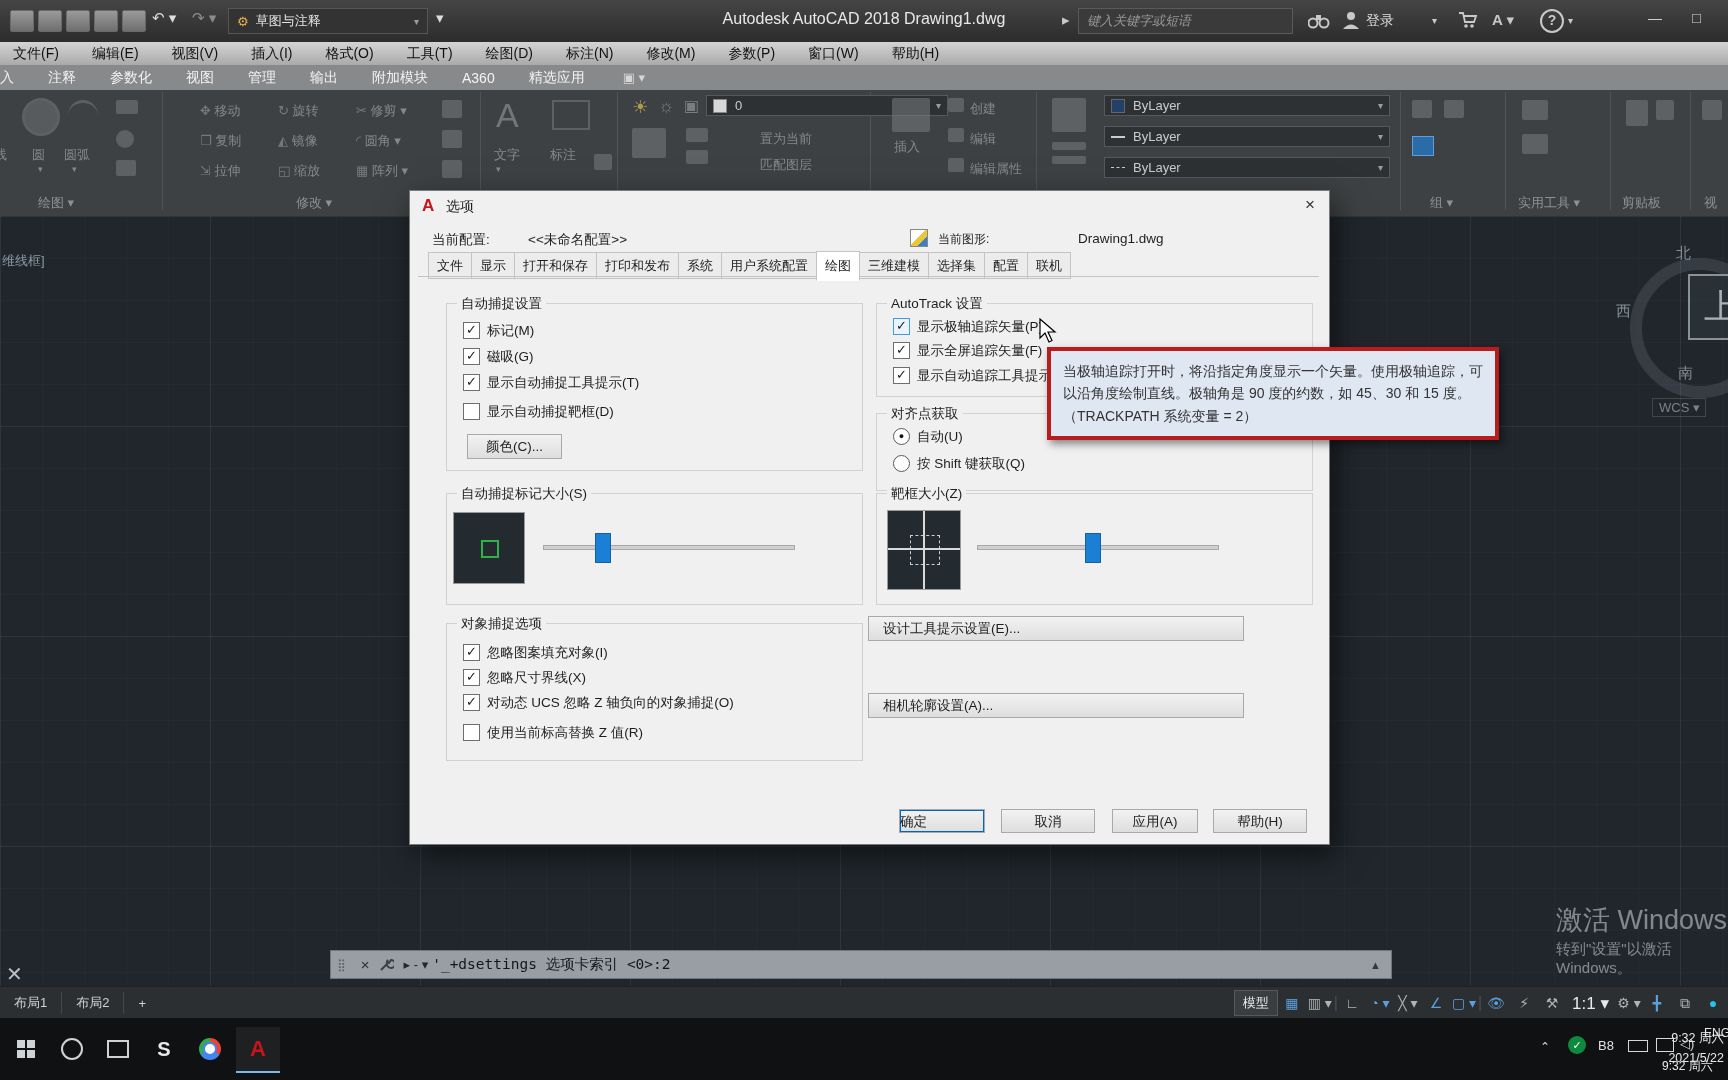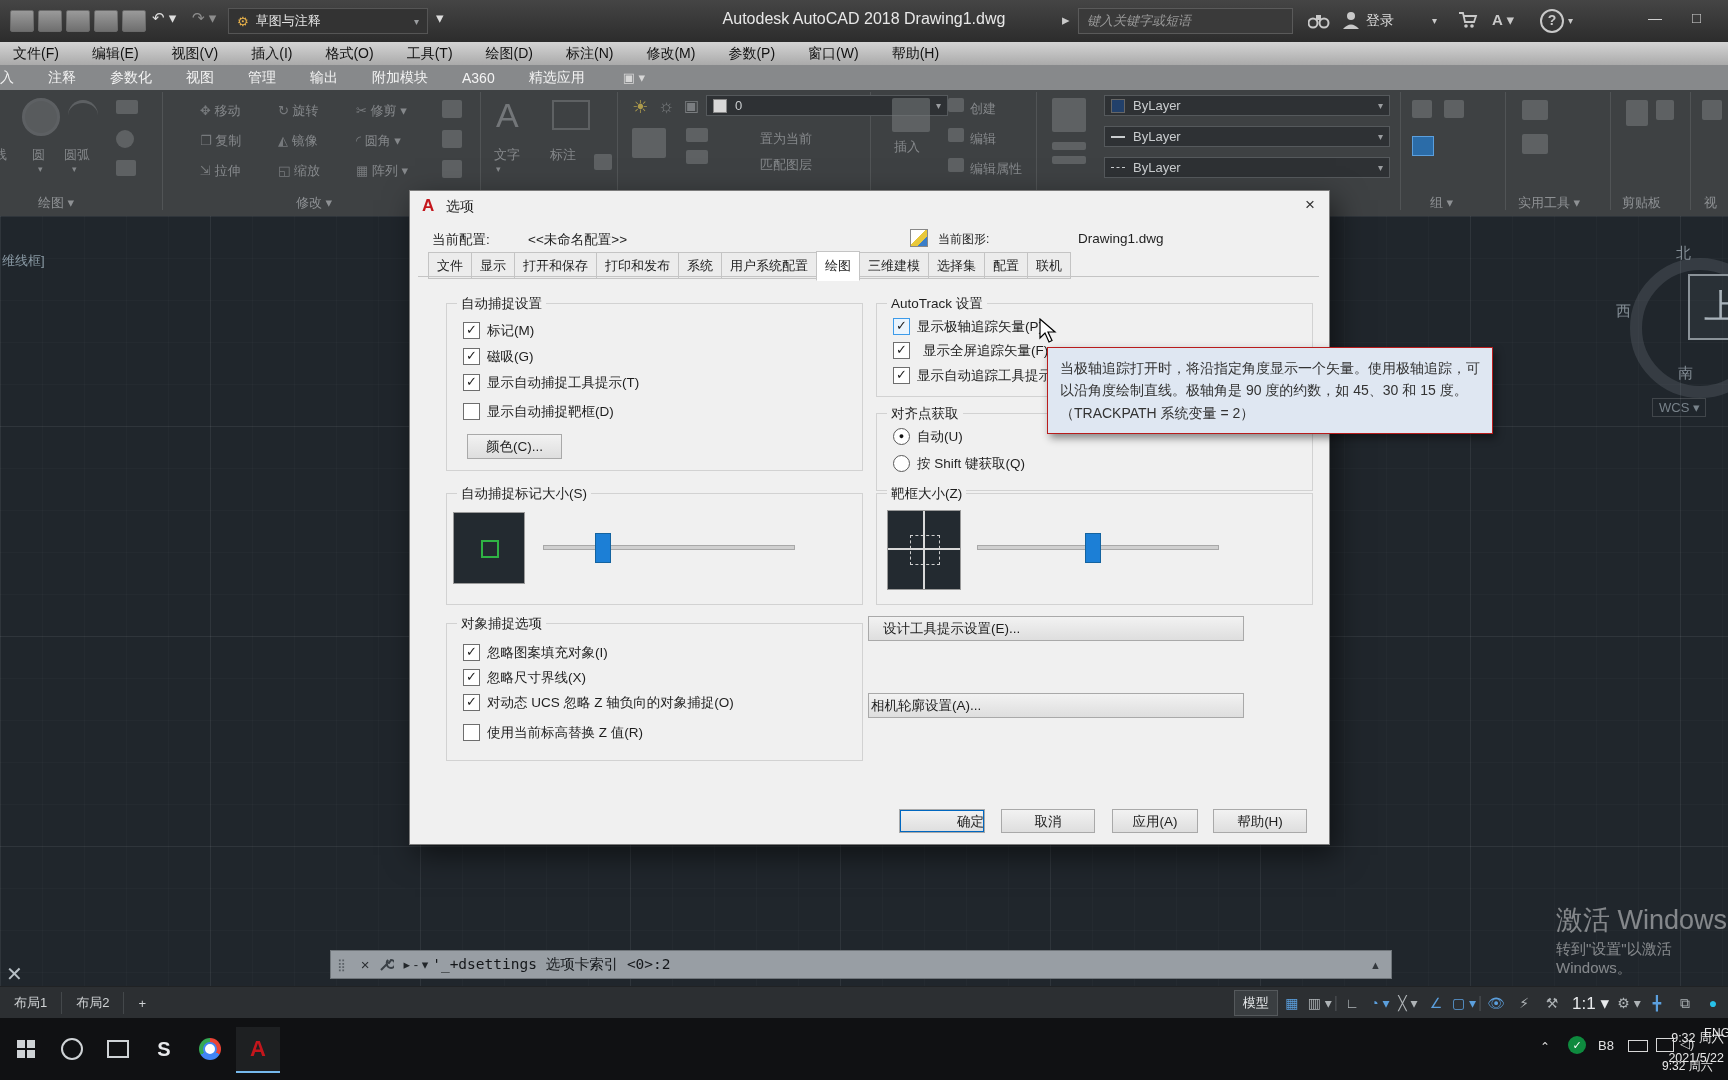--- a/index.html
+++ b/index.html
@@ -53,21 +53,21 @@
     color:#111;font-size:9px;line-height:14px;text-align:center;}
   .dbtn{background:linear-gradient(#f2f2f2,#dedede);border:1px solid #a9a9a9;font-size:13.5px;
     color:#1e1e1e;box-sizing:border-box;}
   .preview{background:#232a30;border:1px solid #9a9a9a;}
   .track{height:3px;background:#cfcfcf;border:1px solid #a8a8a8;}
   .thumb{width:14px;height:28px;background:#1c7fd6;border:1px solid #14639f;}
   .dtab{display:inline-block;padding:4px 8px 3px;font-size:13px;border:1px solid #c4c4c4;
     background:#ececec;margin-right:-1px;white-space:nowrap;}
   .dtab-act{background:#fff;border-bottom:1px solid #fff;padding-top:5px;padding-bottom:5px;position:relative;z-index:2;}
   
-  #tooltip{left:1047px;top:347px;width:420px;background:#dfe7f2;border:1px solid #b91c1c;
+  #tooltip{left:1047px;top:347px;width:420px;background:#dfe7f2;border:4px solid #b91c1c;
     box-shadow:3px 4px 8px rgba(0,0,0,.45);padding:9px 12px;font-size:14px;color:#333;line-height:1.6;}
   
   #cmdbar{left:330px;top:950px;width:1062px;height:29px;background:#989ea4;border:1px solid #6f757a;
     display:flex;align-items:center;box-sizing:border-box;}
   
   #statusbar{left:0;top:986px;width:1728px;height:32px;background:#2c2f32;border-top:1px solid #202224;
     display:flex;align-items:center;}
   .ltab{color:#cfd2d4;font-size:13px;padding:0 14px;border-right:1px solid #44484b;height:22px;
     display:flex;align-items:center;}
   .sico{width:26px;height:22px;display:flex;align-items:center;justify-content:center;
@@ -330,21 +330,21 @@
       <span class="abs cbl" style="left:40px;top:70px">对动态 UCS 忽略 Z 轴负向的对象捕捉(O)</span>
       <div class="abs cbox" style="left:16px;top:100px"></div>
       <span class="abs cbl" style="left:40px;top:100px">使用当前标高替换 Z 值(R)</span>
     </div>
 
     <div class="abs grp" style="left:466px;top:112px;width:435px;height:92px">
       <span class="grp-t">AutoTrack 设置</span>
       <div class="abs cbox" style="left:16px;top:14px;border-color:#3d9be9;background:#eaf4fd">✓</div>
       <span class="abs cbl" style="left:40px;top:14px">显示极轴追踪矢量(P)</span>
       <div class="abs cbox" style="left:16px;top:38px">✓</div>
-      <span class="abs cbl" style="left:46px;top:38px">显示全屏追踪矢量(F)</span>
+      <span class="abs cbl" style="left:40px;top:38px">显示全屏追踪矢量(F)</span>
       <div class="abs cbox" style="left:16px;top:63px">✓</div>
       <span class="abs cbl" style="left:40px;top:63px">显示自动追踪工具提示</span>
     </div>
 
     <div class="abs grp" style="left:466px;top:222px;width:435px;height:76px">
       <span class="grp-t">对齐点获取</span>
       <div class="abs rad" style="left:16px;top:14px">●</div>
       <span class="abs cbl" style="left:40px;top:14px">自动(U)</span>
       <div class="abs rad" style="left:16px;top:41px"></div>
       <span class="abs cbl" style="left:40px;top:41px">按 Shift 键获取(Q)</span>
@@ -355,23 +355,23 @@
     <div class="abs grp" style="left:466px;top:302px;width:435px;height:110px">
       <span class="grp-t">靶框大小(Z)</span>
       <div class="abs preview" style="left:10px;top:16px;width:72px;height:78px">
         <div class="abs" style="left:35px;top:0;width:2px;height:78px;background:#d9d9d9"></div>
         <div class="abs" style="left:0;top:37px;width:72px;height:2px;background:#d9d9d9"></div>
         <div class="abs" style="left:22px;top:24px;width:28px;height:28px;border:1px dashed #cfcfcf"></div>
       </div>
       <div class="abs track" style="left:100px;top:51px;width:240px"></div>
       <div class="abs thumb" style="left:208px;top:39px"></div>
     </div>
-    <div class="abs dbtn" style="left:458px;top:502px;width:376px;height:25px;line-height:24px;padding-left:2px">相机轮廓设置(A)...</div>
-
-    <div class="abs dbtn" style="left:489px;top:618px;width:86px;height:24px;text-align:right;line-height:23px;box-shadow:inset 0 0 0 1px #0067c0">确定</div>
+    <div class="abs dbtn" style="left:458px;top:502px;width:376px;height:25px;line-height:24px;padding-left:14px">相机轮廓设置(A)...</div>
+
+    <div class="abs dbtn" style="left:489px;top:618px;width:86px;height:24px;text-align:left;line-height:23px;box-shadow:inset 0 0 0 1px #0067c0">确定</div>
     <div class="abs dbtn" style="left:591px;top:618px;width:94px;height:24px;text-align:center;line-height:23px">取消</div>
     <div class="abs dbtn" style="left:702px;top:618px;width:86px;height:24px;text-align:center;line-height:23px">应用(A)</div>
     <div class="abs dbtn" style="left:803px;top:618px;width:94px;height:24px;text-align:center;line-height:23px">帮助(H)</div>
   </div>
 
   <div id="tooltip" class="abs">
     <span>当极轴追踪打开时，将沿指定角度显示一个矢量。使用极轴追踪，可以沿角度绘制直线。极轴角是 90 度的约数，如 45、30 和 15 度。（TRACKPATH 系统变量 = 2）</span>
   </div>
 
   <svg class="abs" style="left:1038px;top:318px;z-index:60" width="22" height="26">

